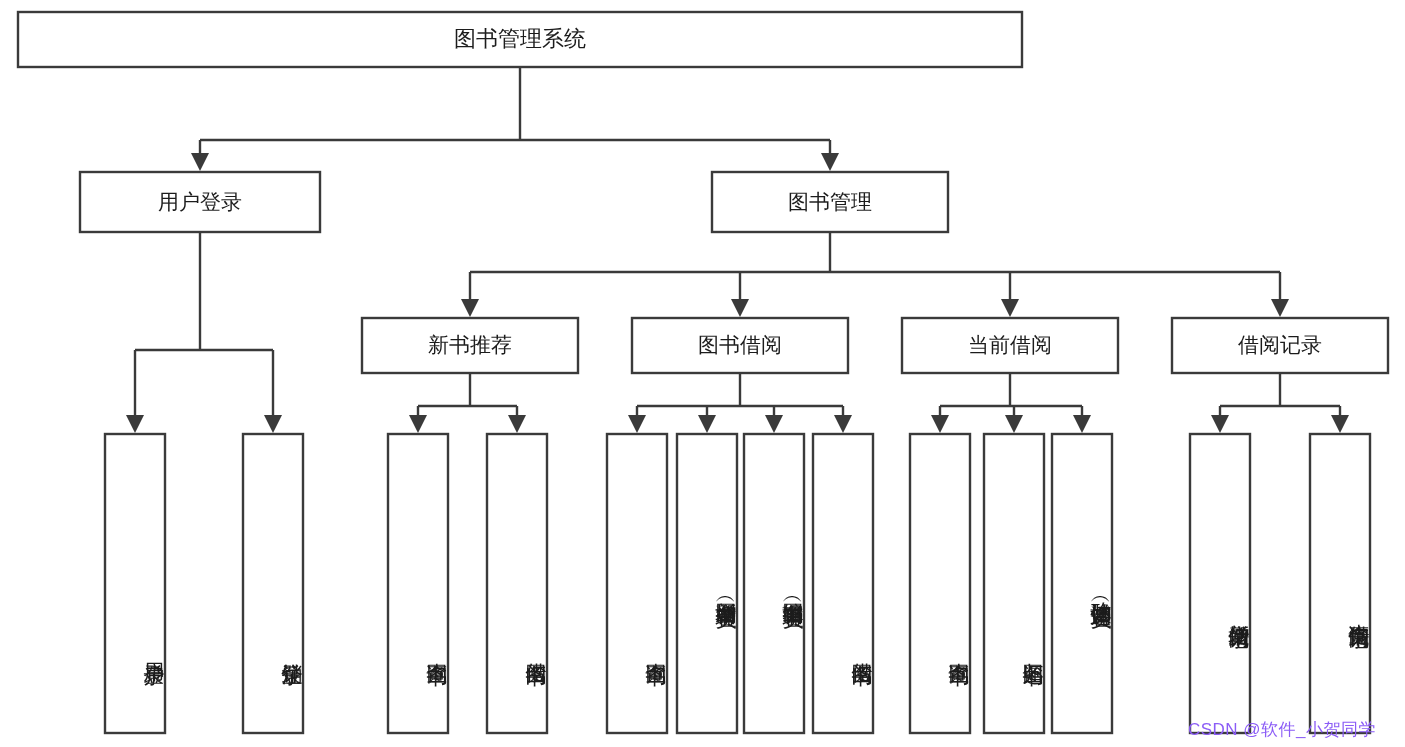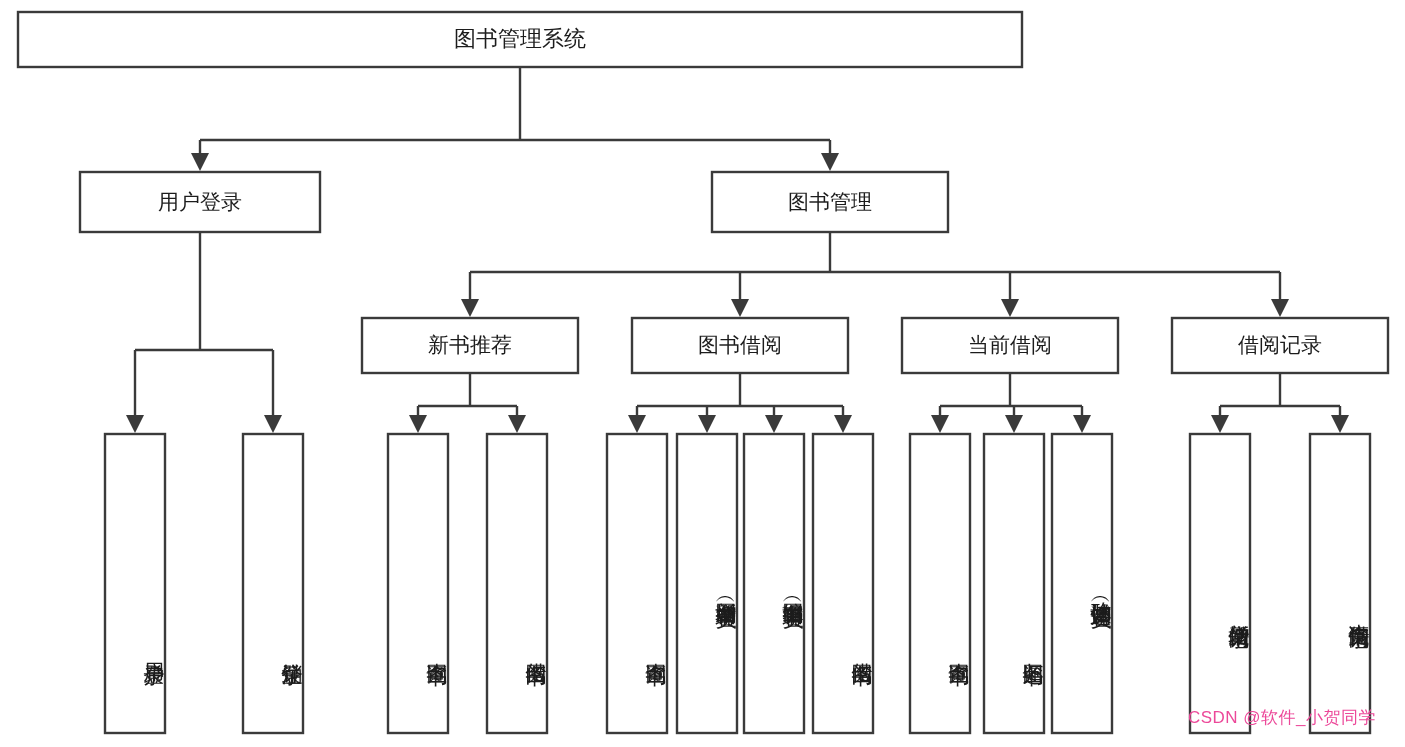--- a/index.html
+++ b/index.html
@@ -61,24 +61,24 @@
     line-height: 1.06;
     color: #1c1c1c;
     letter-spacing: 1px;
     white-space: nowrap;
     pointer-events: none;
     text-align: start;
   }
   #watermark {
     position: absolute;
     right: 14px;
-    bottom: 18px;
+    bottom: 6px;
     font-family: "Liberation Sans", "DejaVu Sans", sans-serif;
     font-size: 17px;
-    color: #ec4899;
+    color: #8b5cf6;
     white-space: nowrap;
     letter-spacing: 0.5px;
   }
 </style>
 </head>
 <body>
 
 <div id="canvas">
 
   <svg id="diagram" viewBox="0 0 1405 747">

